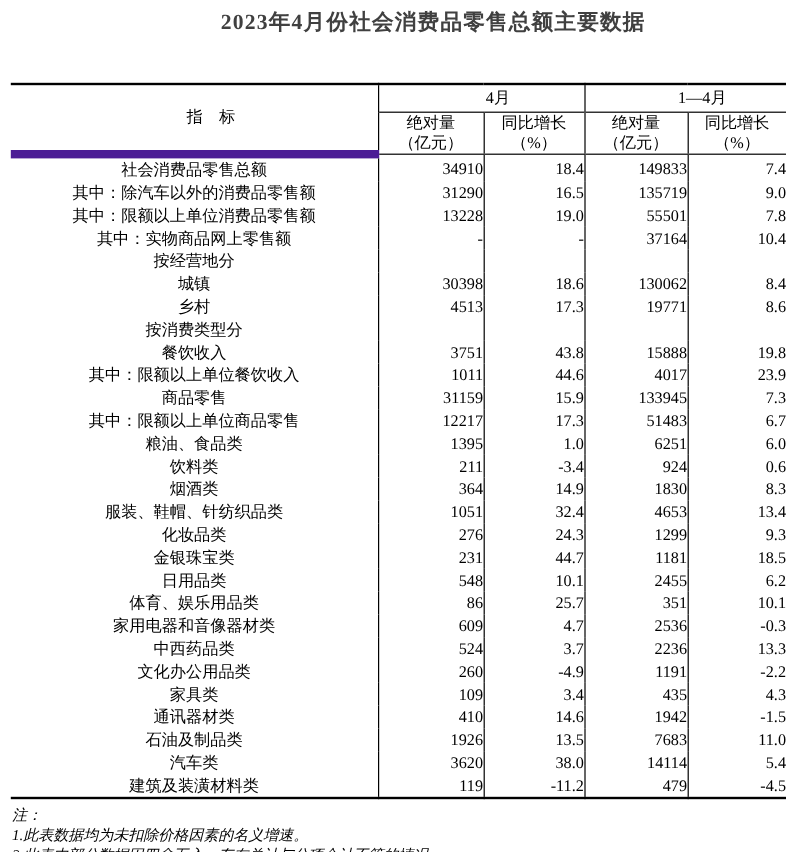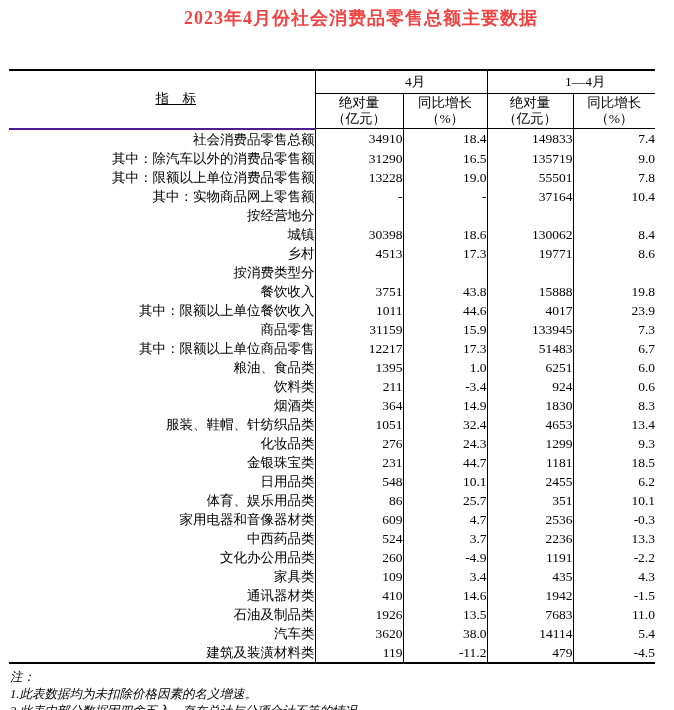--- a/index.html
+++ b/index.html
@@ -41,51 +41,50 @@
     overflow: hidden;
     white-space: nowrap;
   }
   thead th { text-align: center; vertical-align: middle; }
   tr.group-row th { height: 22px; padding-left: 28px; }
   tr.sub-row th {
     height: 34px;
     border-top: 1px solid #000;
   }
   th.indicator {
-    border-bottom: 2px solid #4c1d95;
+    border-bottom: 7px solid #4c1d95;
     font-size: 14px;
-    text-decoration: underline;
   }
   th.v, td.v { border-left: 1px solid #000; }
   tr.sub-row th { border-bottom: 1px solid #000; margin-left: 28px; }
   th.sub div { line-height: 16px; }
   tbody td {
     height: 19px;
     line-height: 19px;
     vertical-align: middle;
   }
-  td.label { text-align: right; }
+  td.label { text-align: center; }
   td.value { text-align: right; padding-right: 7px; }
   td.ind0 { padding-left: 4px; }
   td.ind1 { padding-left: 17px; }
   td.ind2 { padding-left: 31px; margin-left: 11px; }
   td.ind3 { padding-left: 60px; }
   .notes {
     margin: 5px 0 0 10px;
     font-size: 12.5px;
     font-style: italic;
     line-height: 17px;
   }
 </style>
 </head>
 <body style="background: rgb(255, 255, 255);">
 
 <div class="page">
 
-  <h1 class="title" style="color: #ef4444; padding-left: 48px;">2023年4月份社会消费品零售总额主要数据</h1>
+  <h1 class="title" style="color: #404040; padding-left: 48px;">2023年4月份社会消费品零售总额主要数据</h1>
 
   <table class="stat-table">
     <colgroup>
       <col style="width:306px">
       <col style="width:88px">
       <col style="width:84px">
       <col style="width:86px">
       <col style="width:82px">
     </colgroup>
     <thead>

